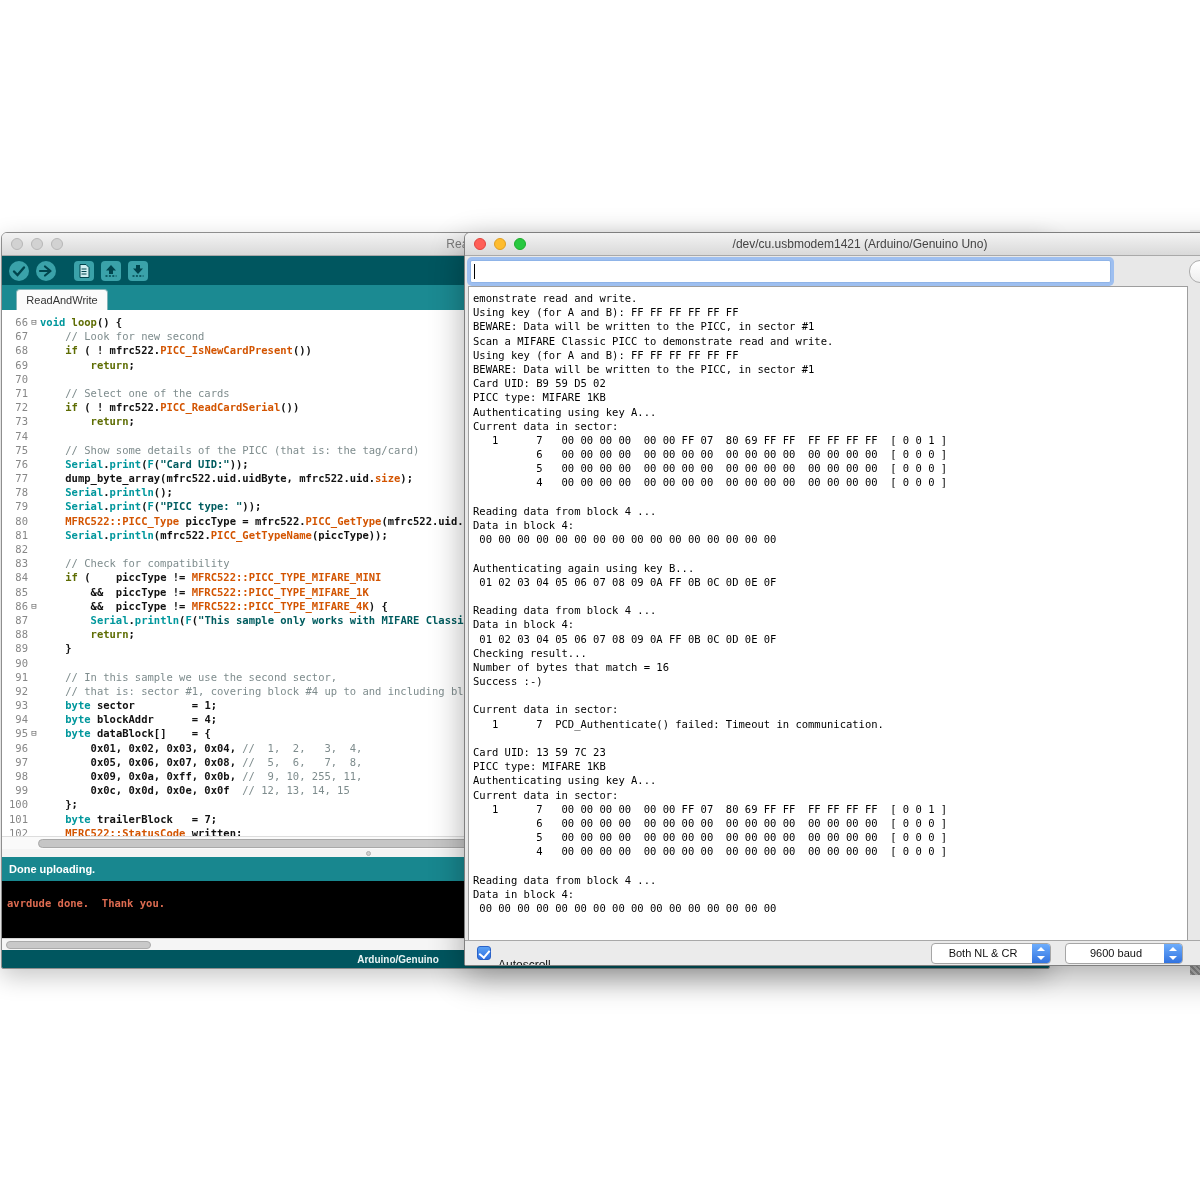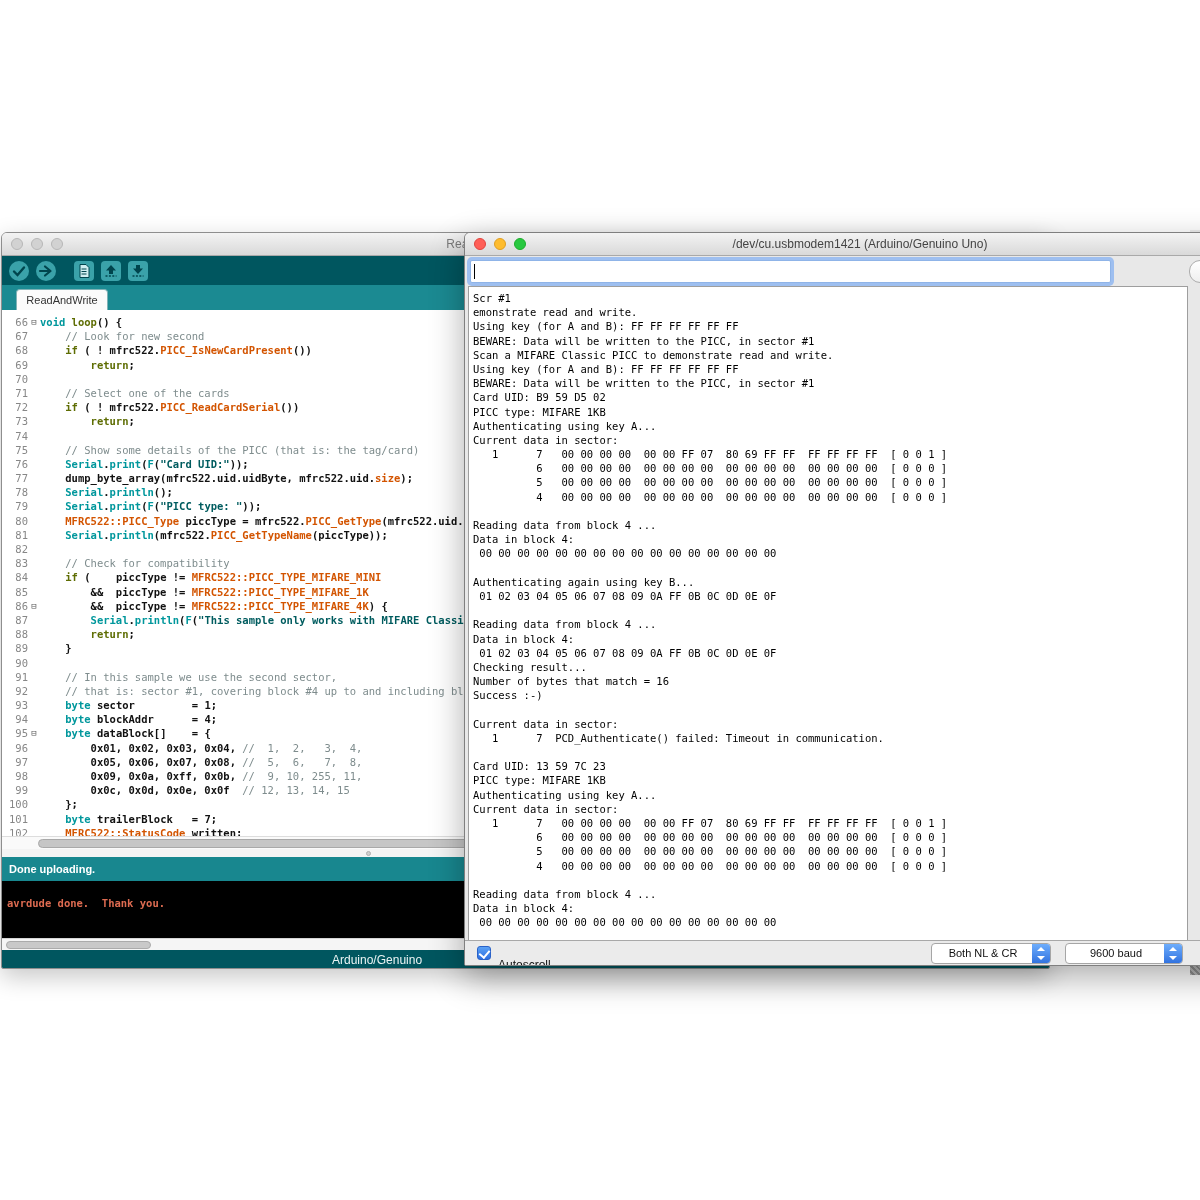--- a/index.html
+++ b/index.html
@@ -58,22 +58,22 @@
                    border-radius:50%; background:#cfcfcf; border:1px solid #b0b0b0; }
   .msgbar { position:absolute; left:0; top:624px; width:100%; height:24px; background:#18878f;
             color:#fff; font-size:11px; font-weight:bold; line-height:24px; padding-left:7px; }
   .console { position:absolute; left:0; top:648px; width:100%; height:57px; background:#000; }
   .console .ctext { position:absolute; left:5px; top:16px; color:#dd6b51;
                     font-family:"DejaVu Sans Mono", monospace; font-size:10.5px; font-weight:600; white-space:pre; }
   .cscrollstrip { position:absolute; left:0; top:705px; width:100%; height:12px; background:#f5f5f5; border-top:1px solid #d5d5d5; }
   .cscrollstrip .thumb { position:absolute; left:4px; top:2px; width:145px; height:8px;
                          background:#c9c9c9; border:1px solid #ababab; border-radius:4px; }
   .statusbar { position:absolute; left:0; top:717px; width:100%; height:20px; background:#00565f; }
-  .statusbar .stext { position:absolute; left:330px; width:132px; text-align:left; color:#eaf4f4;
-                      font-size:12px; line-height:20px; }
+  .statusbar .stext { position:absolute; left:330px; width:132px; text-align:center; color:#eaf4f4;
+                      font-size:10px; line-height:20px;font-weight:bold; }
 
   
   #serial { left:464px; top:232px; width:792px; height:734px; z-index:2; background:#e8e8e8;
             box-shadow:0 12px 34px rgba(0,0,0,.32); border-color:#7f7f7f; }
   .sendrow { position:relative; height:31px; }
   .sinput { position:absolute; left:5px; top:4px; width:641px; height:23px; background:#fff;
             border:1px solid #8fb4e8; border-radius:2px; box-shadow:0 0 0 3px rgba(96,156,245,.55); }
   .caret { position:absolute; left:3px; top:3px; width:1px; height:15px; background:#000; }
   .sendbtn { position:absolute; right:9px; top:4px; width:57px; height:23px; border:1px solid #adadad;
              border-radius:11px; background:linear-gradient(#ffffff,#efefef); font-size:12px; color:#111;
@@ -462,21 +462,20 @@
     </div>
 
     <div class="sendrow">
       <div class="sinput">
         <div class="caret"></div>
       </div>
       <div class="sendbtn">Send</div>
     </div>
 
     <div class="sout">
-        <div class="sline">Scr #1</div>
         <div class="sline">emonstrate read and write.</div>
         <div class="sline">Using key (for A and B): FF FF FF FF FF FF</div>
         <div class="sline">BEWARE: Data will be written to the PICC, in sector #1</div>
         <div class="sline">Scan a MIFARE Classic PICC to demonstrate read and write.</div>
         <div class="sline">Using key (for A and B): FF FF FF FF FF FF</div>
         <div class="sline">BEWARE: Data will be written to the PICC, in sector #1</div>
         <div class="sline">Card UID: B9 59 D5 02</div>
         <div class="sline">PICC type: MIFARE 1KB</div>
         <div class="sline">Authenticating using key A...</div>
         <div class="sline">Current data in sector:</div>

